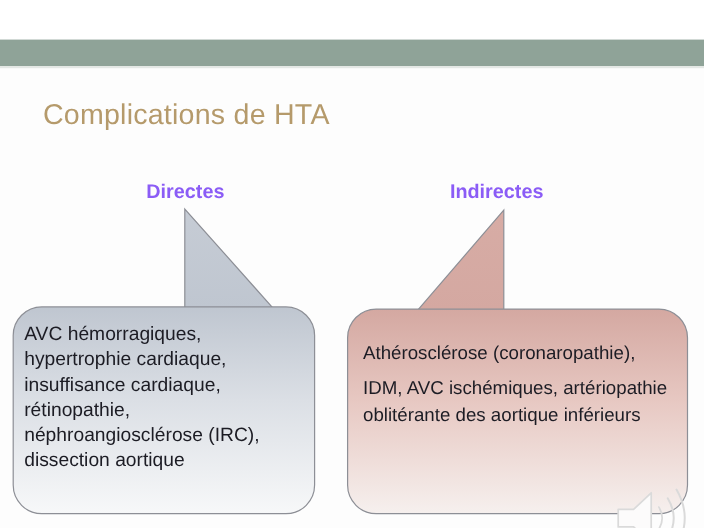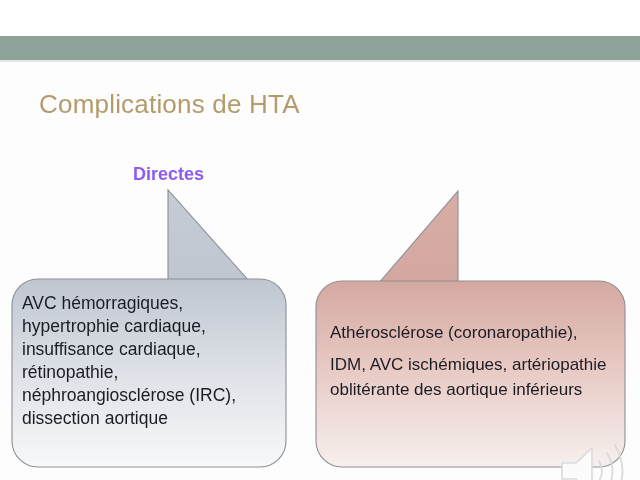--- a/index.html
+++ b/index.html
@@ -71,21 +71,21 @@
   }
   #text-left {
     left:22px;
     top:256px;
     width:256px;
     font-size:17.5px;
     line-height:23px;
   }
   #text-right {
     left:330px;
-    top:284px;
+    top:272px;
     width:285px;
     font-size:17px;
     line-height:25px;
   }
   .para { margin:0; }
   .para + .para { margin-top:7px; }
 
   
   #speaker-icon {
     position:absolute;
@@ -100,20 +100,21 @@
 
 <div id="slide">
 
   <div id="top-bar"></div>
   <div id="top-bar-edge"></div>
 
   <div id="title">Complications de HTA</div>
 
   <div class="caption" id="caption-directes">Directes</div>
 
+  <div class="caption" id="caption-indirectes">Indirectes</div>
 
   <svg id="balloons" viewBox="0 0 640 480">
     <defs>
       <linearGradient id="gradLeft" x1="0" y1="0" x2="0" y2="1">
         <stop offset="0%" stop-color="#bfc6d0"></stop>
         <stop offset="45%" stop-color="#dbdfe5"></stop>
         <stop offset="100%" stop-color="#f7f8f9"></stop>
       </linearGradient>
       <linearGradient id="gradRight" x1="0" y1="0" x2="0" y2="1">
         <stop offset="0%" stop-color="#d4a8a1"></stop>

